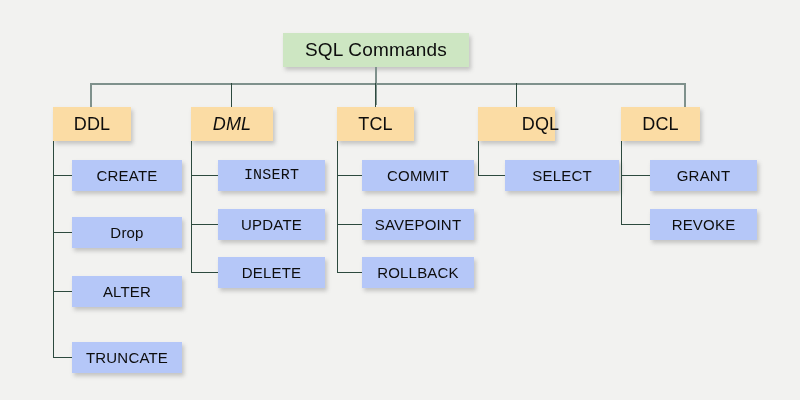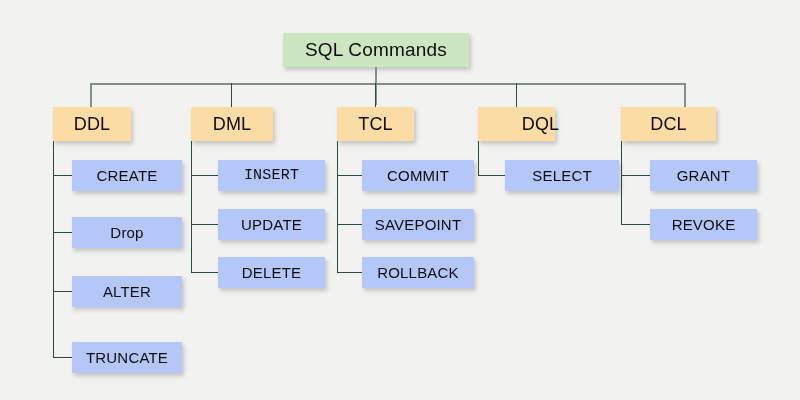--- a/index.html
+++ b/index.html
@@ -85,21 +85,21 @@
   <div class="node node-leaf" style="left:72px; top:217px; width:110px;">
     <span>Drop</span>
   </div>
   <div class="node node-leaf" style="left:72px; top:276px; width:110px;">
     <span>ALTER</span>
   </div>
   <div class="node node-leaf" style="left:72px; top:342px; width:110px;">
     <span>TRUNCATE</span>
   </div>
 
-  <div class="node node-cat" style="left:191px; top:107px; width:82px;">
+  <div class="node node-cat" style="left:191px; top:107px; width:82px;font-style:italic;">
     <span>DML</span>
   </div>
   <div class="edge edge-v" style="left:191px; top:141px; height:132px;"></div>
   <div class="edge edge-h" style="left:191px; top:175px; width:27px;"></div>
   <div class="edge edge-h" style="left:191px; top:224px; width:27px;"></div>
   <div class="edge edge-h" style="left:191px; top:272px; width:27px;"></div>
 
   <div class="node node-leaf" style="left:218px; top:160px; width:107px;font-family:Liberation Mono, monospace;">
     <span>INSERT</span>
   </div>
@@ -131,21 +131,21 @@
   <div class="node node-cat" style="left:478px; top:107px; width:77px;padding-left:48px;">
     <span>DQL</span>
   </div>
   <div class="edge edge-v" style="left:478px; top:141px; height:35px;"></div>
   <div class="edge edge-h" style="left:478px; top:175px; width:27px;"></div>
 
   <div class="node node-leaf" style="left:505px; top:160px; width:114px;">
     <span>SELECT</span>
   </div>
 
-  <div class="node node-cat" style="left:621px; top:107px; width:95px;">
+  <div class="node node-cat" style="left:621px; top:107px; width:79px;">
     <span>DCL</span>
   </div>
   <div class="edge edge-v" style="left:621px; top:141px; height:84px;"></div>
   <div class="edge edge-h" style="left:621px; top:175px; width:29px;"></div>
   <div class="edge edge-h" style="left:621px; top:224px; width:29px;"></div>
 
   <div class="node node-leaf" style="left:650px; top:160px; width:107px;">
     <span>GRANT</span>
   </div>
   <div class="node node-leaf" style="left:650px; top:209px; width:107px;">

